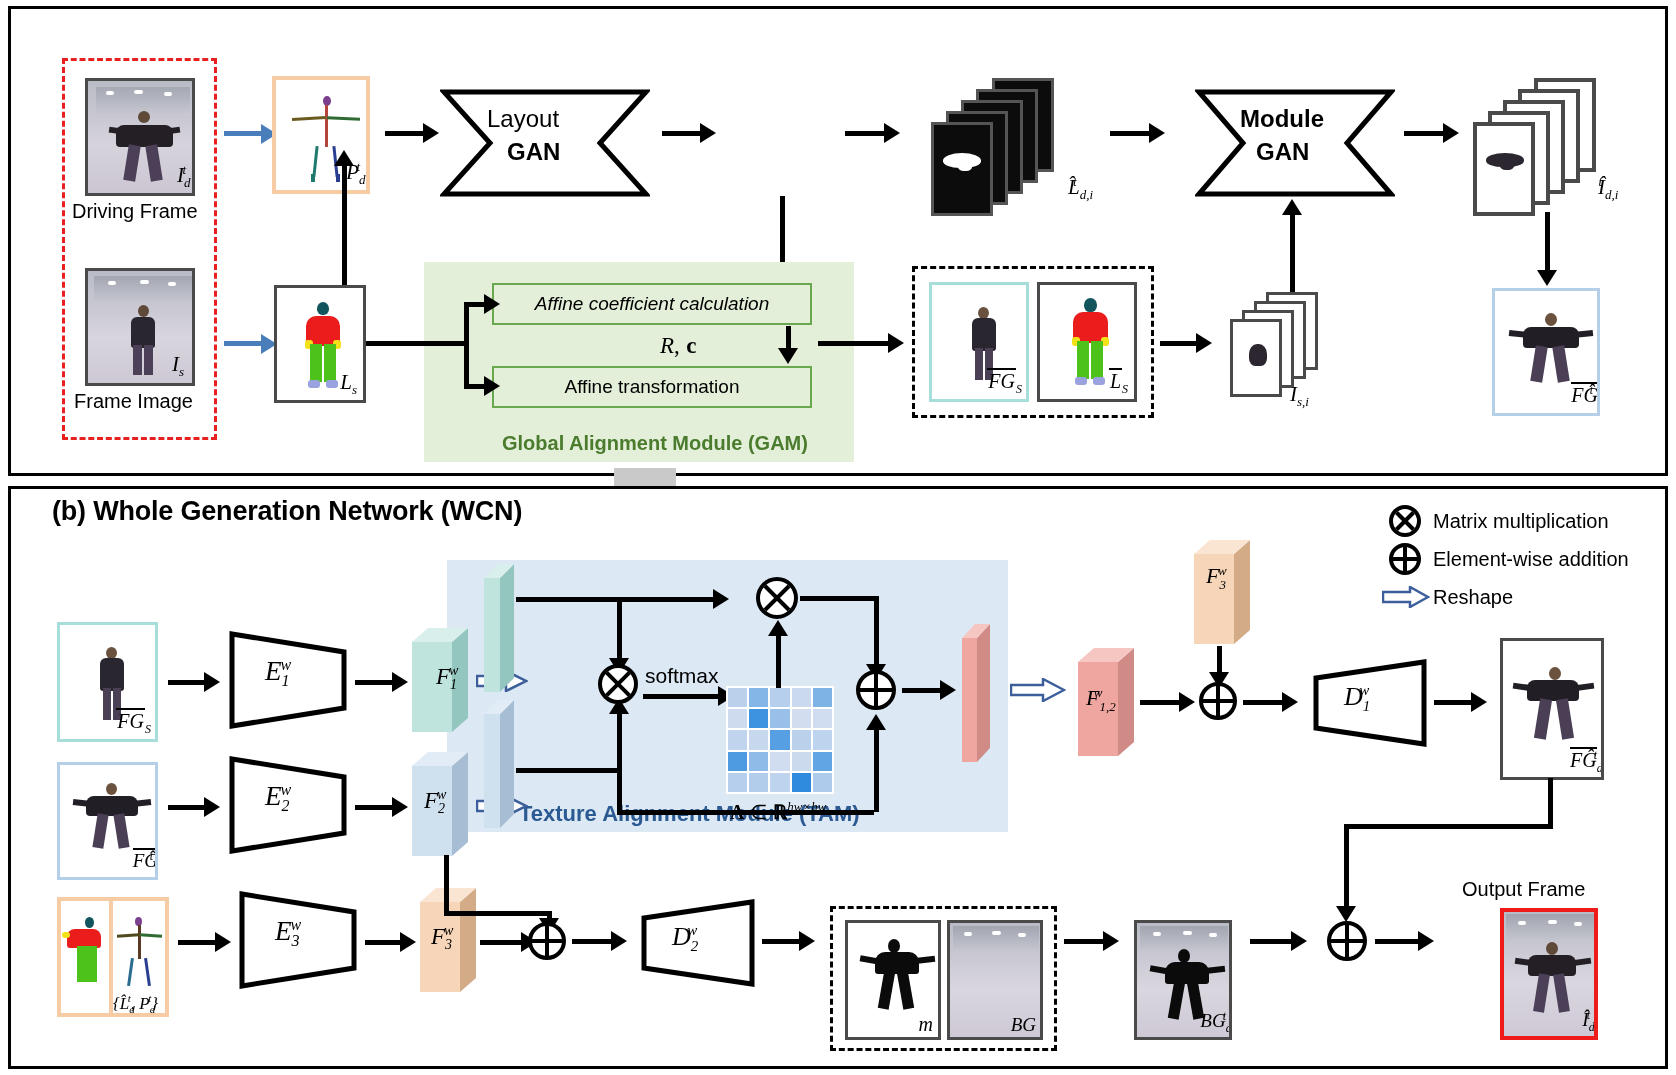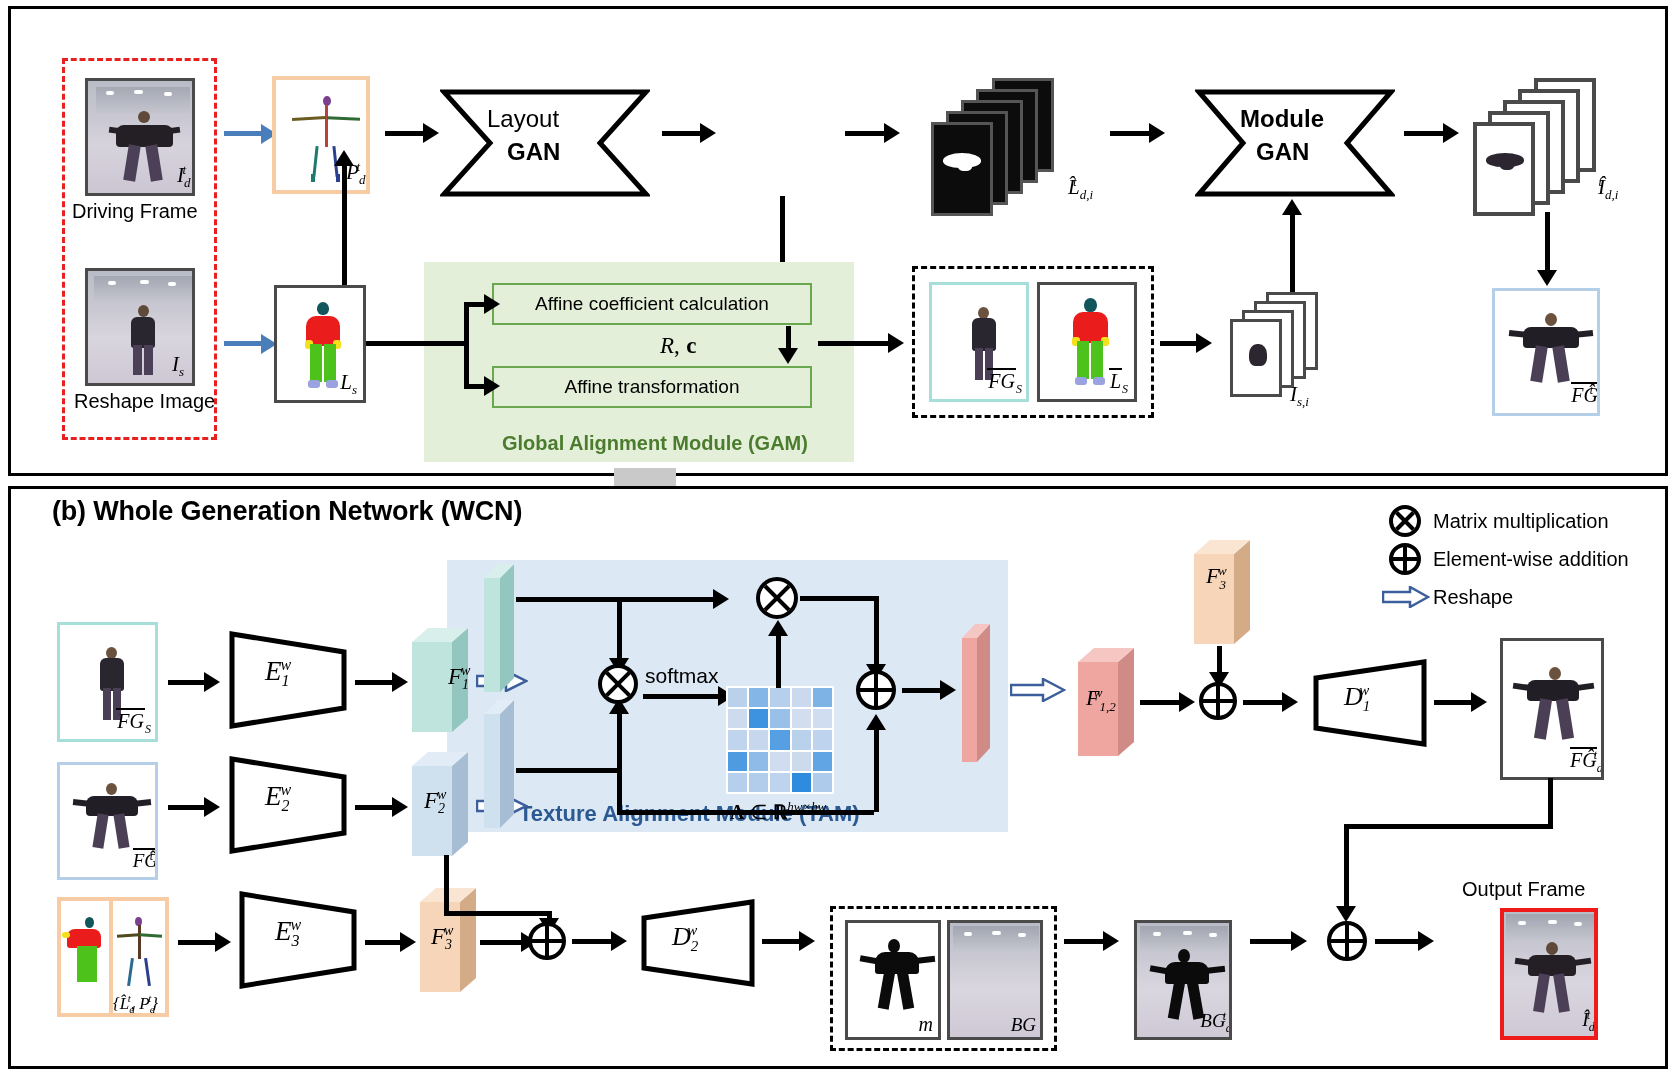--- a/index.html
+++ b/index.html
@@ -93,21 +93,21 @@
     <div style="position:absolute;left:6px;top:5px;width:98px;height:26px;background:linear-gradient(180deg,#9fa3ae,#c4c5cf);opacity:.85;"></div>
     <div style="position:absolute;left:20px;top:10px;width:8px;height:4px;background:#fff;border-radius:2px;"></div>
     <div style="position:absolute;left:52px;top:9px;width:9px;height:4px;background:#fff;border-radius:2px;"></div>
     <div style="position:absolute;left:80px;top:11px;width:8px;height:4px;background:#fff;border-radius:2px;"></div>
     <div class="ph" style="left:50px;top:34px;width:11px;height:12px;background:#5f4a3a;border-radius:50%;"></div>
     <div class="ph" style="left:43px;top:46px;width:24px;height:31px;background:#2a2630;border-radius:6px 6px 3px 3px;"></div>
     <div class="ph" style="left:45px;top:74px;width:9px;height:30px;background:#4b4057;"></div>
     <div class="ph" style="left:56px;top:74px;width:9px;height:30px;background:#4b4057;"></div>
     <div class="lbl mth" style="right:8px;bottom:3px;font-size:21px;">I<sub style="font-size:13px;">s</sub></div>
   </div>
-  <div class="lbl" style="left:74px;top:390px;font-size:20px;">Reshape Image</div>
+  <div class="lbl" style="left:74px;top:390px;font-size:20px;">Frame Image</div>
 
   <div class="ar arh bl" style="left:224px;top:131px;width:38px;"></div>
   <div class="tip tipR tipRbl" style="left:261px;top:124px;"></div>
   <div class="ar arh bl" style="left:224px;top:341px;width:38px;"></div>
   <div class="tip tipR tipRbl" style="left:261px;top:334px;"></div>
 
   <div class="card peach" style="left:272px;top:76px;width:98px;height:118px;">
     <div class="ph" style="left:47px;top:16px;width:8px;height:10px;background:#7a3f8f;border-radius:50%;"></div>
     <div class="ph" style="left:49px;top:25px;width:3px;height:42px;background:#b5443b;"></div>
     <div class="ph" style="left:16px;top:37px;width:34px;height:3px;background:#6b5b20;transform:rotate(-3deg);"></div>
@@ -188,21 +188,21 @@
     <div class="ph" style="left:50px;top:22px;width:12px;height:13px;background:#6b523e;border-radius:50%;"></div>
     <div class="ph" style="left:28px;top:36px;width:56px;height:21px;background:#221e26;border-radius:8px 8px 4px 4px;"></div>
     <div class="ph" style="left:14px;top:40px;width:20px;height:6px;background:#221e26;transform:rotate(6deg);"></div>
     <div class="ph" style="left:78px;top:40px;width:20px;height:6px;background:#221e26;transform:rotate(-6deg);"></div>
     <div class="ph" style="left:38px;top:55px;width:12px;height:36px;background:#4a3f55;transform:rotate(9deg);"></div>
     <div class="ph" style="left:60px;top:55px;width:12px;height:36px;background:#4a3f55;transform:rotate(-9deg);"></div>
     <div class="lbl mth" style="right:4px;bottom:2px;font-size:20px;"><span style="border-top:2px solid #000;">FĜ</span><sub style="font-size:12px;">d,r</sub><sup style="font-size:12px;margin-left:-22px;">t</sup></div>
   </div>
 
   <div class="gam" style="left:424px;top:262px;width:430px;height:200px;"></div>
-  <div class="gbox" style="left:492px;top:283px;width:320px;height:42px;font-size:19px;">
+  <div class="gbox" style="left:492px;top:283px;width:320px;height:42px;font-size:19px;font-style:italic;">
     <span>Affine coefficient calculation</span>
   </div>
   <div class="gbox" style="left:492px;top:366px;width:320px;height:42px;font-size:19px;">
     <span>Affine transformation</span>
   </div>
   <div class="lbl" style="left:660px;top:332px;font-size:23px;"><span class="mth">R</span><span class="mthu">,</span>&nbsp;<span class="mthu" style="font-weight:bold;">c</span></div>
   <div class="ar arv" style="left:786px;top:326px;height:26px;"></div>
   <div class="tip tipD" style="left:778px;top:348px;"></div>
   <div class="gamlabel" style="left:502px;top:432px;font-size:20px;">Global Alignment Module (GAM)</div>
 
@@ -299,21 +299,21 @@
     <polygon points="4,4 116,22 116,78 4,96" fill="#fff" stroke="#000" stroke-width="5"></polygon>
   </svg>
   <div class="lbl mth" style="left:265px;top:656px;font-size:27px;">E<sub style="font-size:16px;">1</sub><sup style="font-size:16px;margin-left:-9px;">w</sup></div>
   <div class="ar arh" style="left:355px;top:680px;width:38px;"></div>
   <div class="tip tipR" style="left:392px;top:672px;"></div>
   <svg class="slab" style="left:412px;top:628px;" width="58" height="106" viewBox="0 0 58 106">
     <polygon points="0,14 40,14 40,104 0,104" fill="#bfe3dd"></polygon>
     <polygon points="40,14 56,0 56,90 40,104" fill="#93c6bf"></polygon>
     <polygon points="0,14 16,0 56,0 40,14" fill="#d8efeb"></polygon>
   </svg>
-  <div class="lbl mth" style="left:448px;top:663px;font-size:23px;">F<sub style="font-size:14px;">1</sub><sup style="font-size:14px;margin-left:-8px;">w</sup></div>
+  <div class="lbl mth" style="left:436px;top:663px;font-size:23px;">F<sub style="font-size:14px;">1</sub><sup style="font-size:14px;margin-left:-8px;">w</sup></div>
   <svg style="position:absolute;left:476px;top:670px;" width="52" height="22" viewBox="0 0 52 22">
     <polygon points="1,6 30,6 30,1 50,11 30,21 30,16 1,16" fill="#fff" stroke="#3c5f9c" stroke-width="2.5"></polygon>
   </svg>
 
   <div class="card blue" style="left:57px;top:762px;width:101px;height:118px;">
     <div class="ph" style="left:46px;top:18px;width:11px;height:12px;background:#6b523e;border-radius:50%;"></div>
     <div class="ph" style="left:26px;top:31px;width:52px;height:20px;background:#221e26;border-radius:8px 8px 4px 4px;"></div>
     <div class="ph" style="left:13px;top:35px;width:18px;height:6px;background:#221e26;transform:rotate(6deg);"></div>
     <div class="ph" style="left:73px;top:35px;width:18px;height:6px;background:#221e26;transform:rotate(-6deg);"></div>
     <div class="ph" style="left:35px;top:49px;width:11px;height:34px;background:#4a3f55;transform:rotate(9deg);"></div>

